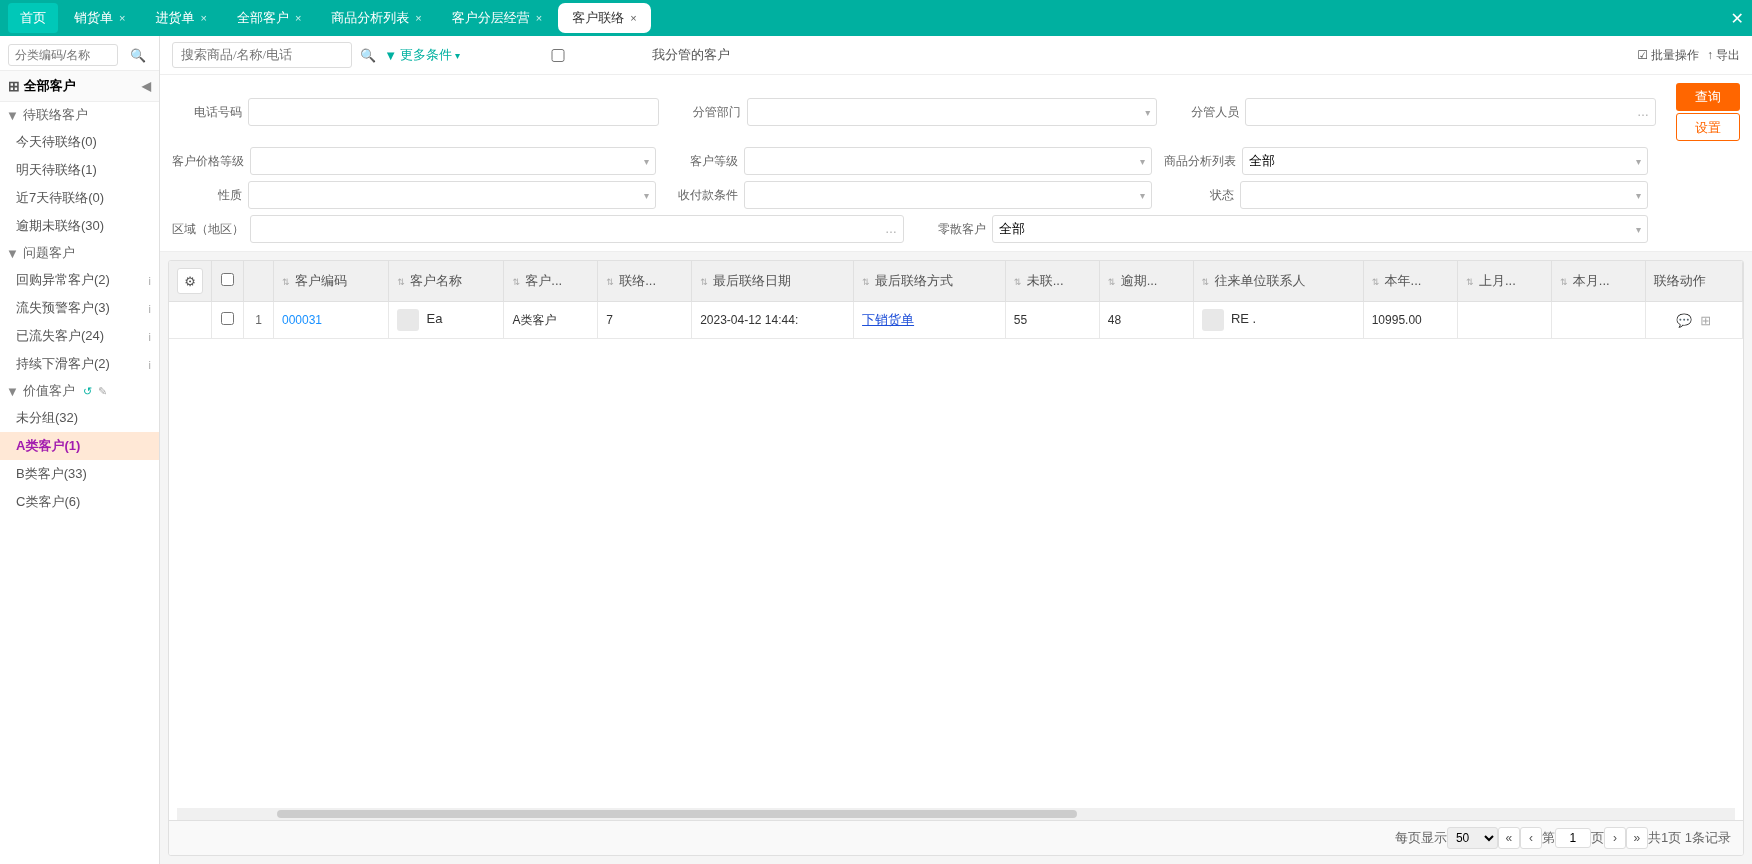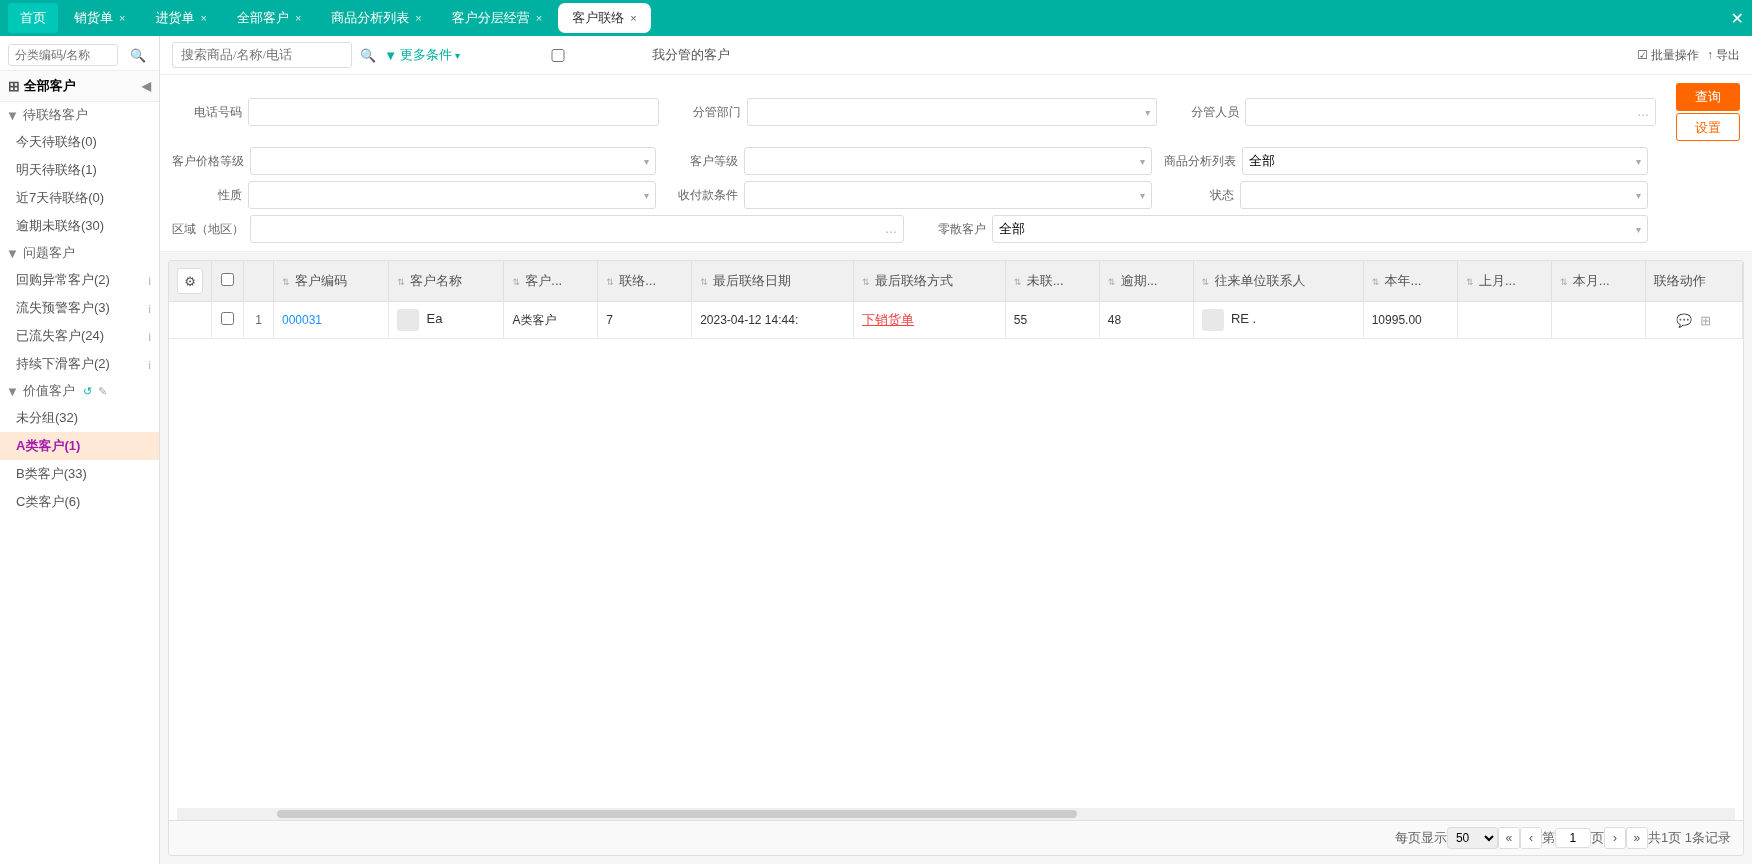--- a/index.html
+++ b/index.html
@@ -255,21 +255,21 @@
     }
     thead th .sort-icon { color: #aaa; font-size: 9px; margin-right: 2px; }
     tbody td {
       padding: 7px 8px;
       border-right: 1px solid #e8e8e8;
       border-bottom: 1px solid #e8e8e8;
       color: #333;
       font-size: 12px;
       white-space: nowrap;
     }
-    .link-text { color: #ef4444; cursor: pointer; text-decoration: underline; }
+    .link-text { color: #1d4ed8; cursor: pointer; text-decoration: underline; }
     .checkbox-cell { width: 32px; text-align: center; }
     .num-cell { text-align: center; width: 30px; color: #666; }
 
     
     .bottom-bar {
       background: #f9f9f9;
       border-top: 1px solid #e0e0e0;
       padding: 6px 12px;
       display: flex;
       align-items: center;

